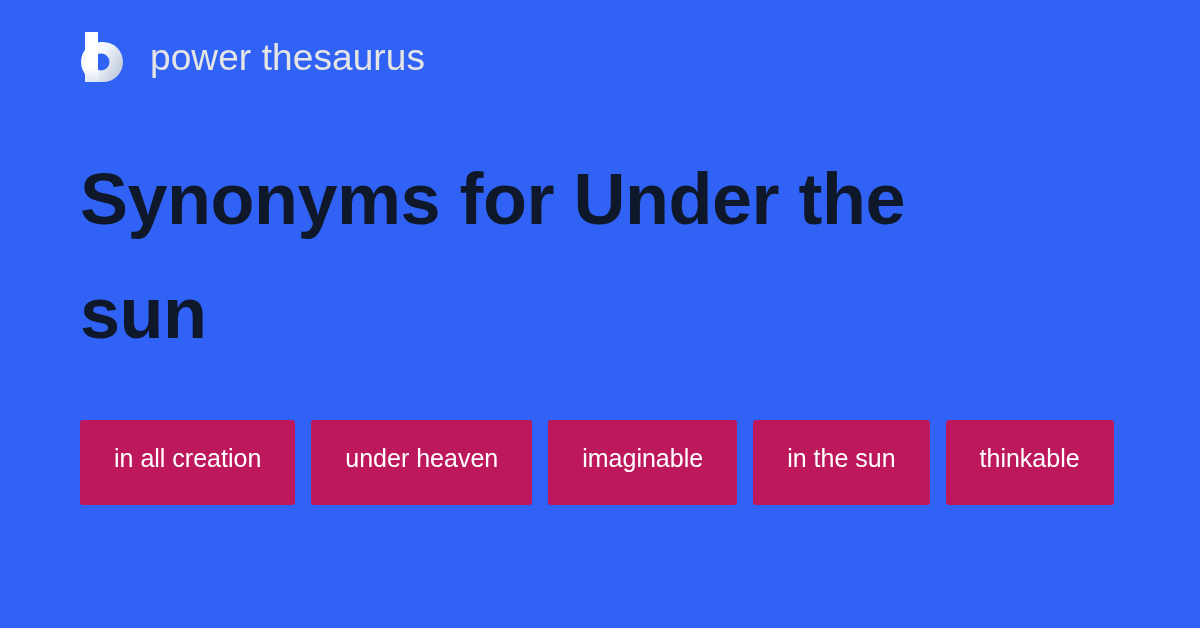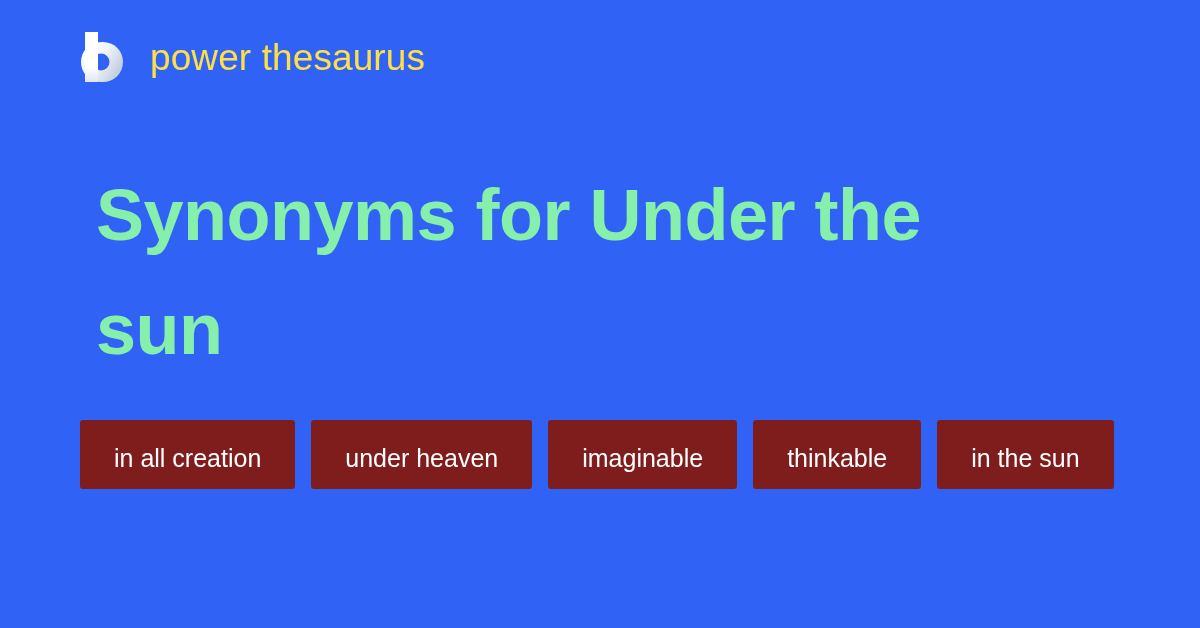--- a/index.html
+++ b/index.html
@@ -31,60 +31,60 @@
     height: 58px;
   }
   .brand-logo {
     width: 46px;
     height: 52px;
     display: block;
     flex: 0 0 auto;
   }
   .brand-name {
     margin-left: 24px;
-    color: #fde047;
+    color: #e5e5e5;
     font-size: 37px;
     font-weight: 500;
     letter-spacing: 0.1px;
     line-height: 1;
     white-space: nowrap;
   }
 
   
   .headline {
     position: absolute;
     left: 80px;
     top: 142px;
     width: 960px;
-    margin: 16px;
-    color: #86efac;
+    margin: 0;
+    color: #0f172a;
     font-size: 72px;
     font-weight: 700;
     line-height: 114px;
     letter-spacing: -0.5px;
   }
 
   
   .chips {
     position: absolute;
     left: 80px;
     top: 420px;
     width: 1040px;
     display: flex;
     flex-wrap: wrap;
     gap: 16px;
   }
   .chip {
-    background: #7f1d1d;
+    background: #be185d;
     border-radius: 3px;
     color: #ffffff;
     font-size: 25px;
     font-weight: 400;
     line-height: 1;
-    padding: 26px 34px 18px 34px;
+    padding: 26px 34px 34px 34px;
     white-space: nowrap;
     box-sizing: border-box;
   }
 </style>
 </head>
 <body>
 
 <div class="page">
 
   <div class="brand">
@@ -114,17 +114,17 @@
     </svg>
     <div class="brand-name">power thesaurus</div>
   </div>
 
   <h1 class="headline">Synonyms for Under the sun</h1>
 
   <div class="chips">
     <div class="chip">in all creation</div>
     <div class="chip">under heaven</div>
     <div class="chip">imaginable</div>
+    <div class="chip">in the sun</div>
     <div class="chip">thinkable</div>
-    <div class="chip">in the sun</div>
   </div>
 
 </div>
 
 </body></html>

